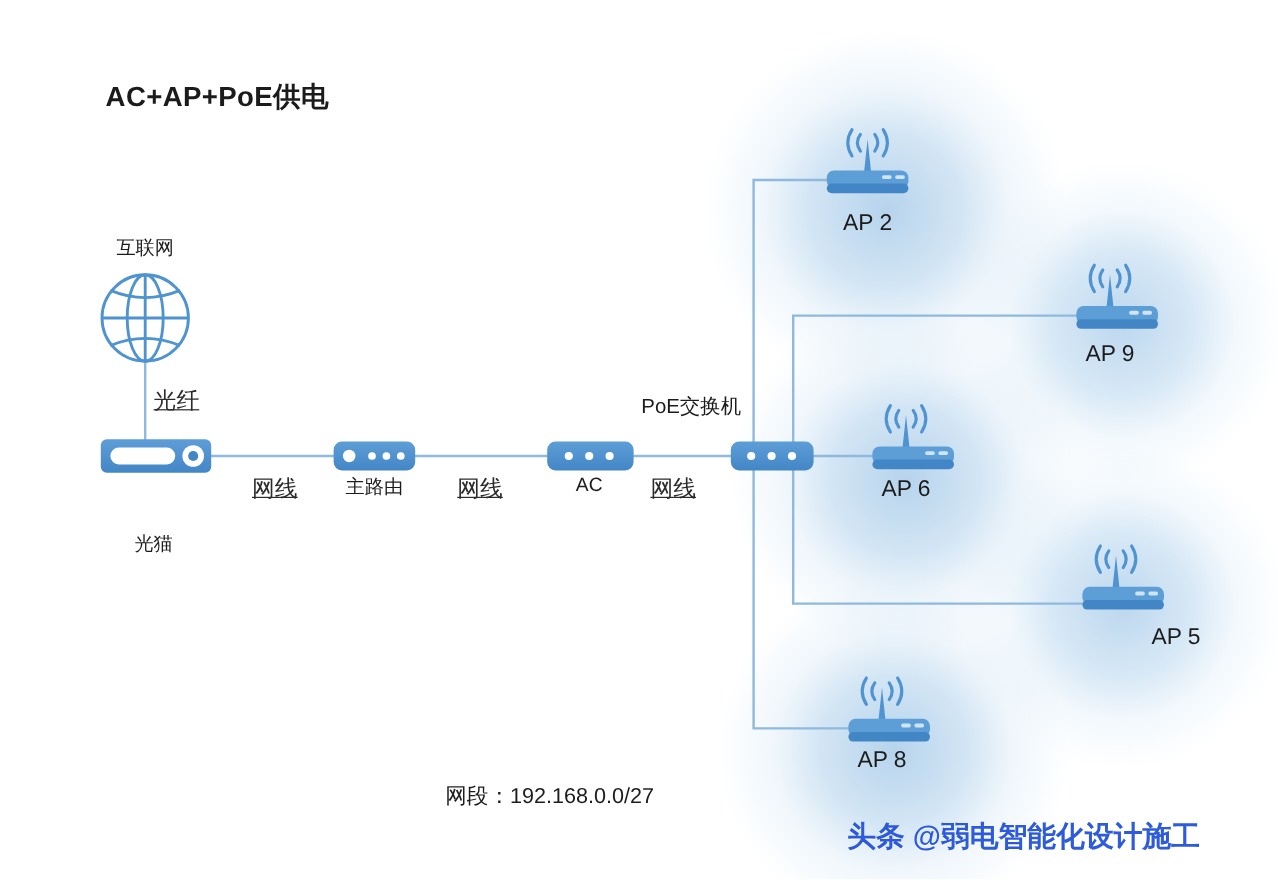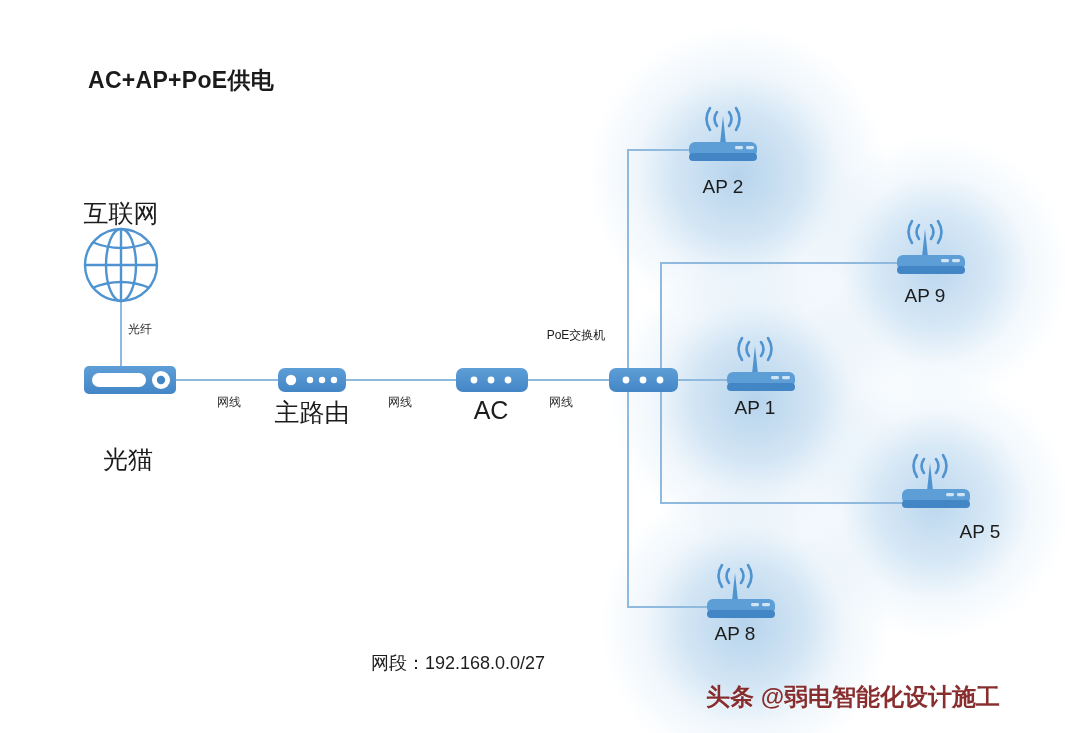--- a/index.html
+++ b/index.html
@@ -37,42 +37,42 @@
     white-space: nowrap;
   }
 
   
   .lbl {
     position: absolute;
     white-space: nowrap;
     color: #1c1c1c;
     text-align: right;
   }
-  .lbl.node   { font-size: 25px; }
-  .lbl.cable  { font-size: 12px; color: #2b2b2b; }
+  .lbl.node   { font-size: 16px; }
+  .lbl.cable  { font-size: 19px; color: #2b2b2b; text-decoration: underline; }
   .lbl.ap     { font-size: 19px; }
-  .lbl.switch { font-size: 12px; }
+  .lbl.switch { font-size: 17px; }
   .lbl.center { transform: translateX(-50%); }
 
   
   #info {
     position: absolute;
     font-size: 18px;
     color: #1d1d1d;
     line-height: 26px;
     white-space: pre;
   }
   #info div { white-space: pre; }
 
   
   #watermark {
     position: absolute;
     font-size: 24px;
     font-weight: bold;
-    color: #7f1d1d;
+    color: #1d4ed8;
     white-space: nowrap;
     opacity: 0.92;
     text-shadow: 0 1px 0 rgba(255,255,255,0.85);
   }
 
   
   #art { position: absolute; left: 0; top: 0; }
 </style>
 </head>
 <body>
@@ -234,21 +234,21 @@
   <div class="lbl node center" style="left:491px; top:396px;">AC</div>
 
   <div class="lbl switch center" style="left:576px; top:327px;">PoE交换机</div>
 
   <div class="lbl cable center" style="left:229px; top:394px;">网线</div>
   <div class="lbl cable center" style="left:400px; top:394px;">网线</div>
   <div class="lbl cable center" style="left:561px; top:394px;">网线</div>
 
   <div class="lbl ap center" style="left:723px; top:176px;">AP 2</div>
   <div class="lbl ap center" style="left:925px; top:285px;">AP 9</div>
-  <div class="lbl ap center" style="left:755px; top:397px;">AP 1</div>
+  <div class="lbl ap center" style="left:755px; top:397px;">AP 6</div>
   <div class="lbl ap center" style="left:980px; top:521px;">AP 5</div>
   <div class="lbl ap center" style="left:735px; top:623px;">AP 8</div>
 
   <div id="info" style="left:371px; top:598px;">
     <div>网段：192.168.0.0/27</div>
     <div>SSID：abc</div>
   </div>
 
   <div id="watermark" style="left:706px; top:681px;">头条 @弱电智能化设计施工</div>
 

